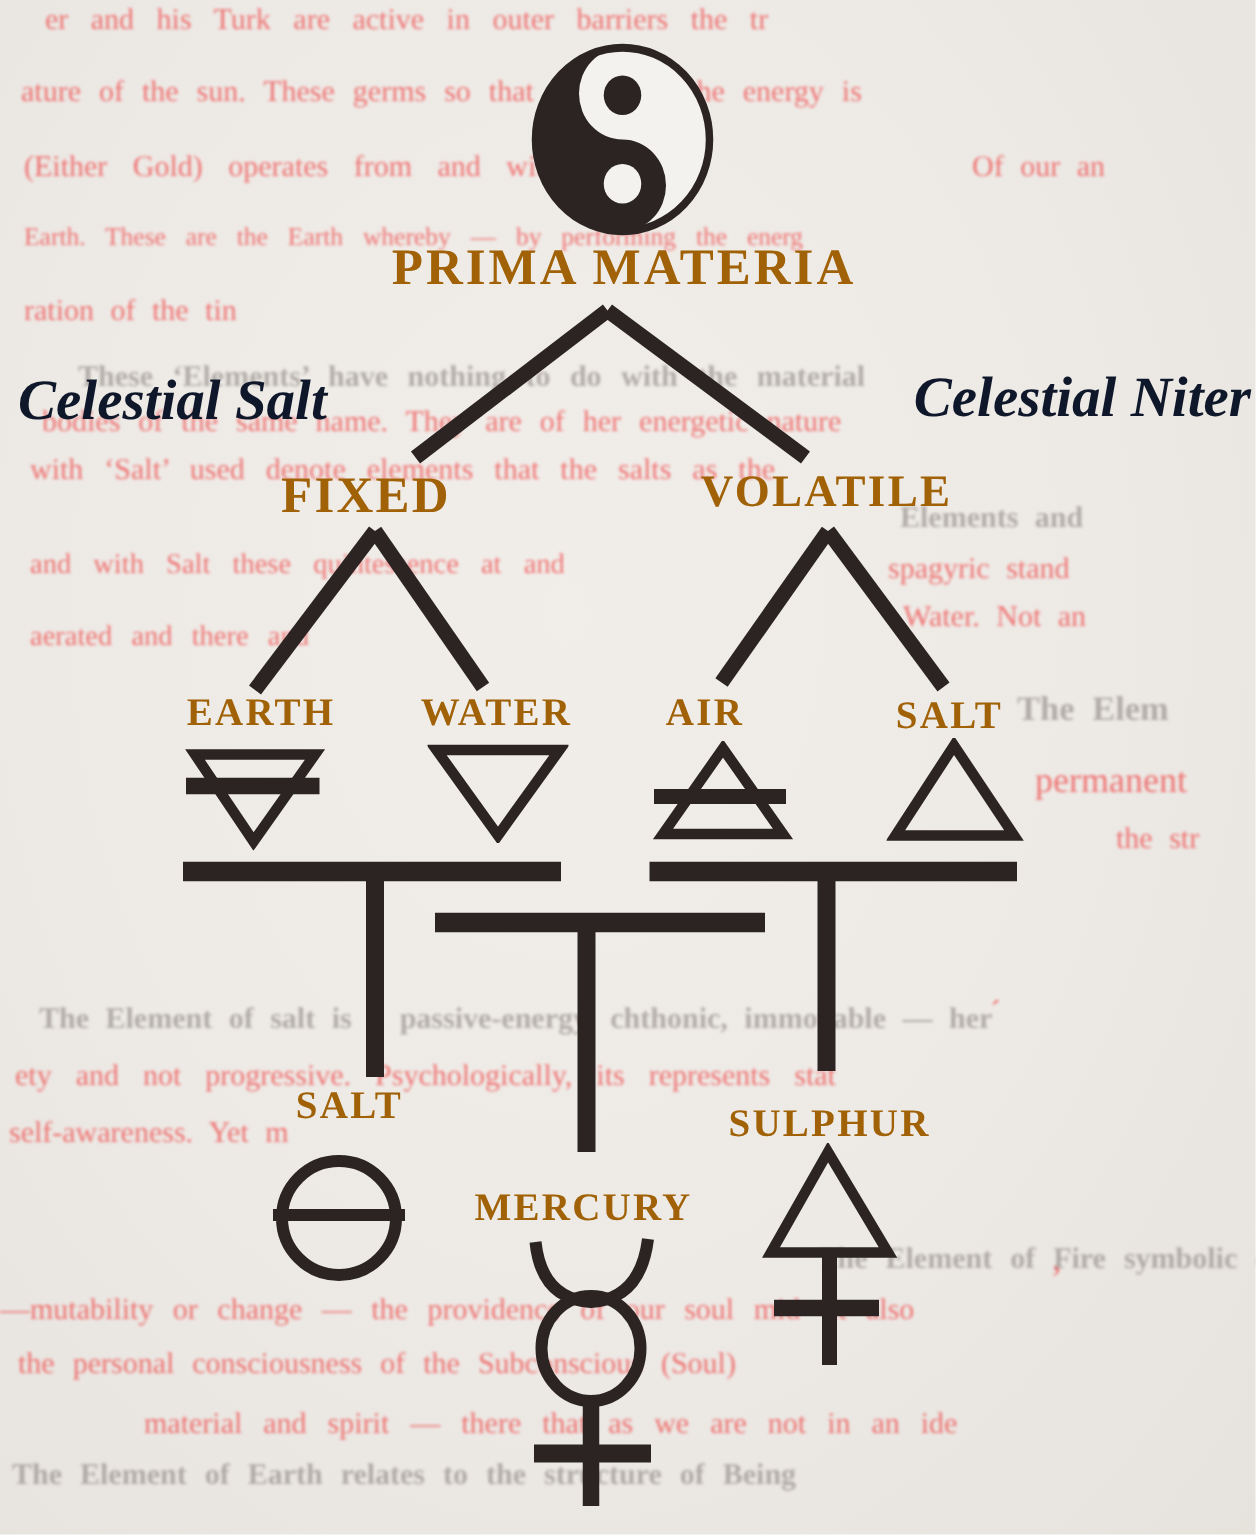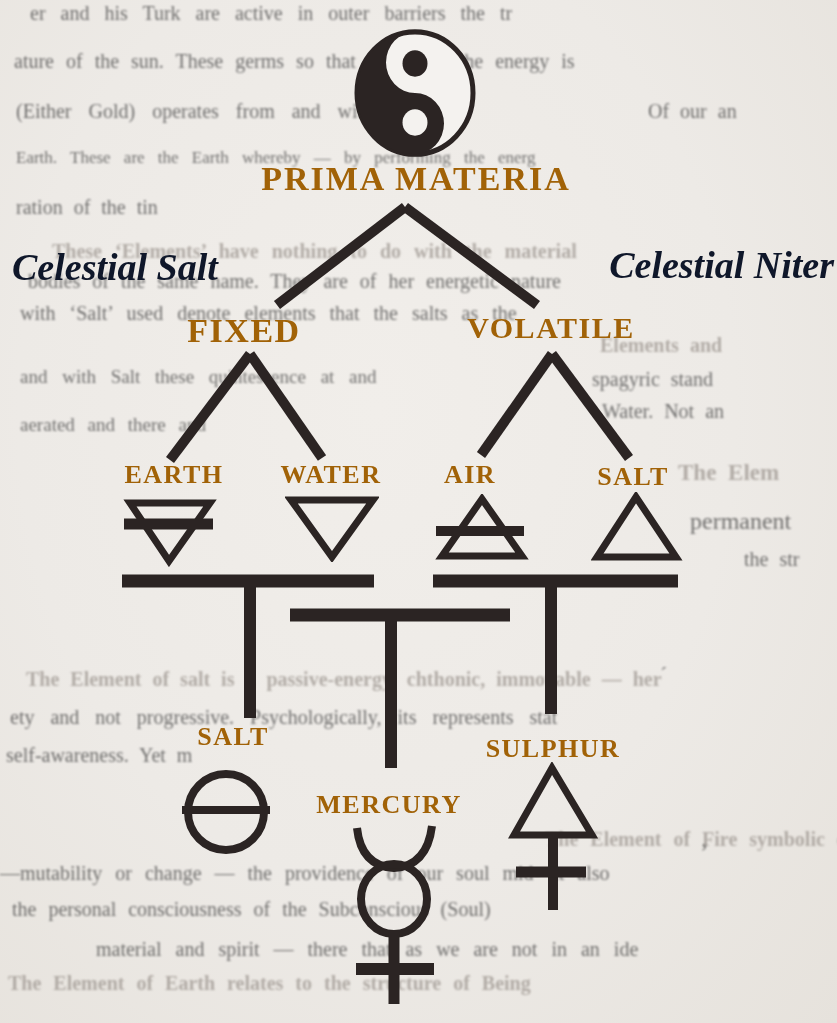--- a/index.html
+++ b/index.html
@@ -2,21 +2,21 @@
 <html><head>
 <meta charset="utf-8">
 <style>
   html,body{margin:0;padding:0;}
   body{width:837px;height:1023px;position:relative;overflow:hidden;
        background:radial-gradient(ellipse at 45% 40%, #f1eeea 0%, #edeae6 55%, #e6e2dc 100%);
        font-family:"Liberation Serif", serif;}
   .abs{position:absolute;}
   
   #bleed{position:absolute;inset:0;z-index:1;}
-  .bleed-line{position:absolute;white-space:nowrap;color:#404040;opacity:.72;
+  .bleed-line{position:absolute;white-space:nowrap;color:#ef4444;opacity:.72;
               filter:blur(0.9px);font-family:"Liberation Serif", serif;}
   .bleed-line.b{font-weight:bold;color:#9b948e;}
   
   #diagram{position:absolute;inset:0;z-index:2;color:#2b2423;}
   .lbl{position:absolute;font-weight:bold;text-align:center;color:#a16207;
        font-family:"Liberation Serif", serif;letter-spacing:1.5px;line-height:1;}
   .script{position:absolute;font-style:italic;font-weight:bold;color:#0f172a;
           font-family:"Liberation Serif", serif;letter-spacing:0px;line-height:1;}
   .lines-svg{position:absolute;left:0;top:0;}
   svg{display:block;}

